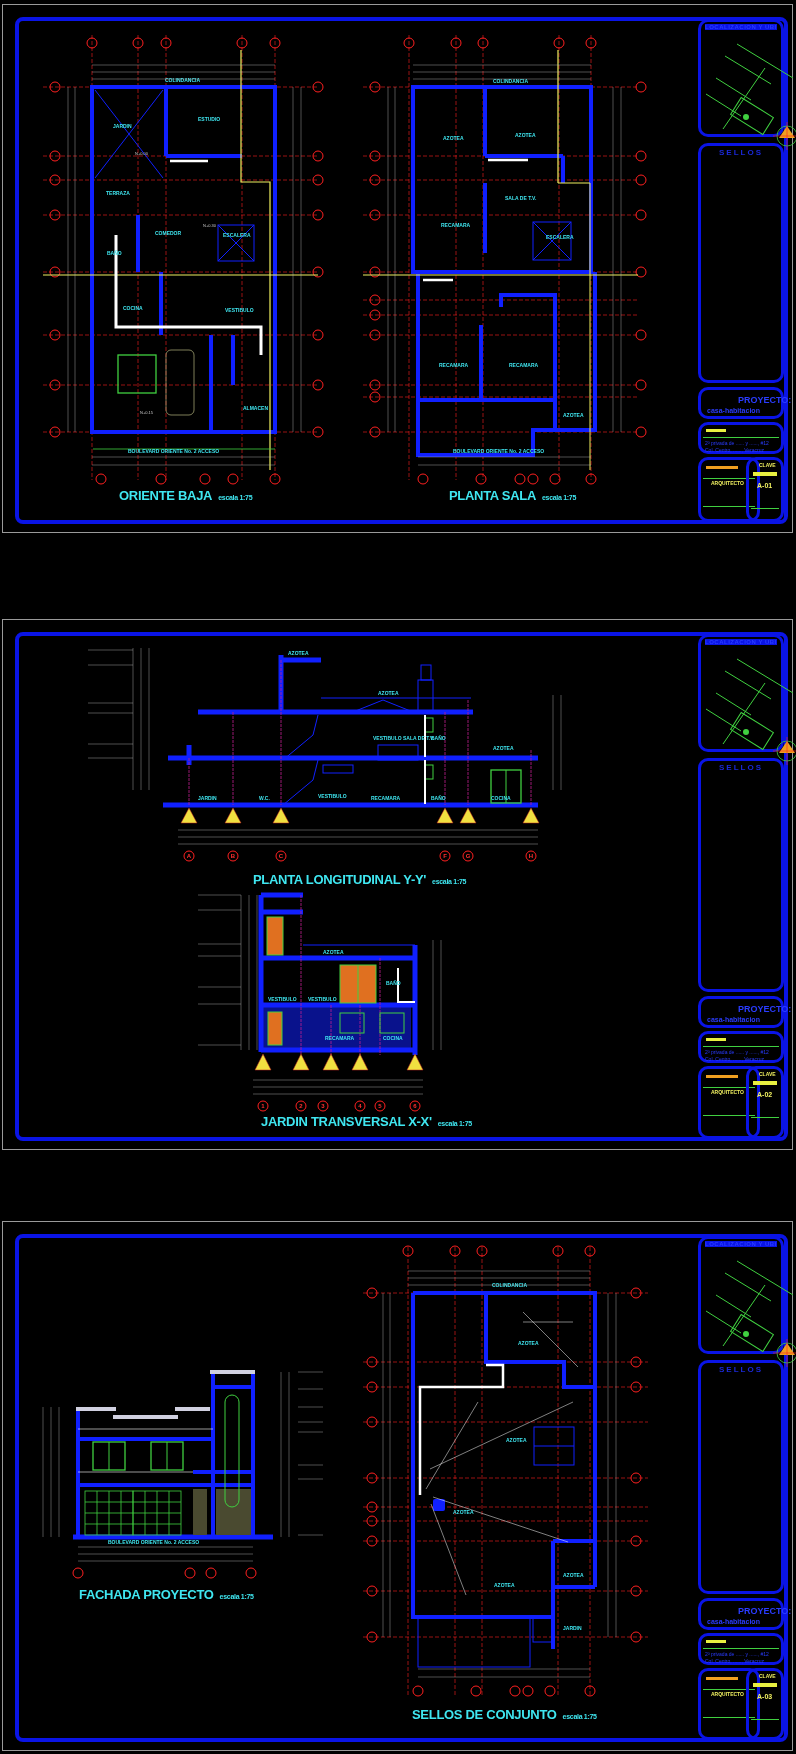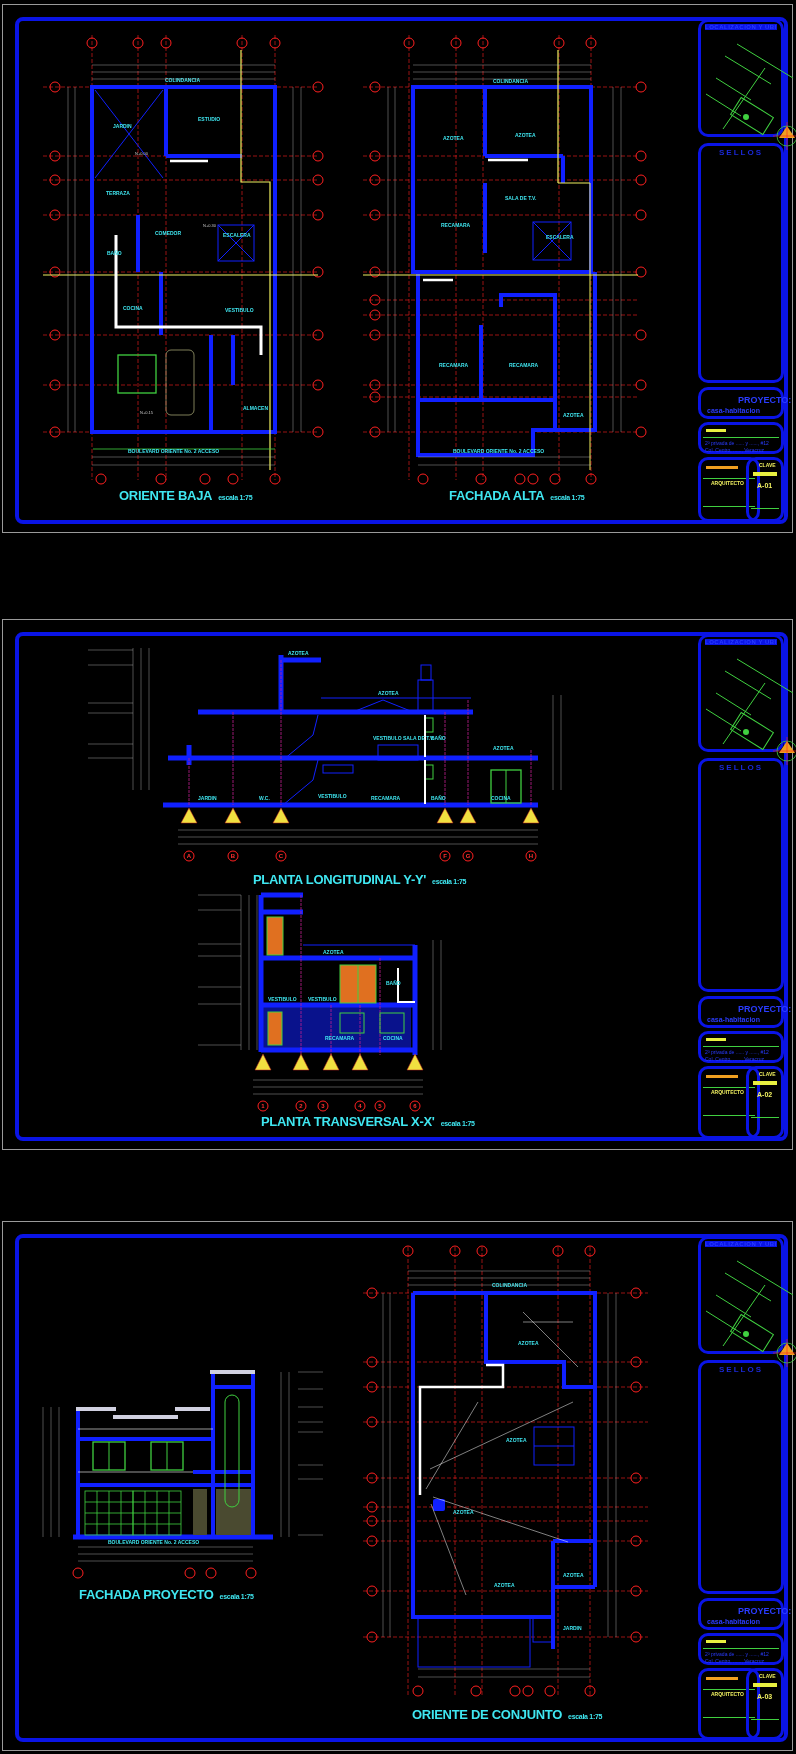--- a/index.html
+++ b/index.html
@@ -222,21 +222,21 @@
         <line x1="50" y1="54" x2="228" y2="54"></line>
       <line x1="25" y1="62" x2="25" y2="407"></line>
         <line x1="32" y1="62" x2="32" y2="407"></line>
       <line x1="250" y1="62" x2="250" y2="407"></line>
         <line x1="258" y1="62" x2="258" y2="407"></line>
       <line x1="55" y1="432" x2="228" y2="432"></line>
         <line x1="55" y1="440" x2="228" y2="440"></line>
     </g>
   </svg>
   <div class="caption" style="left:446px;top:483px;">
-    <span>FACHADA ALTA</span><span class="scale">escala 1:75</span>
+    <span>PLANTA SALA</span><span class="scale">escala 1:75</span>
   </div>
 
   <div class="tb" style="top:14px;bottom:10px;">
     <div class="tb-box" style="top:0;height:118px;">
       <div class="tb-title">LOCALIZACION Y UBICACION</div>
       <svg width="96" height="100" style="left:0;top:12px;">
         <g stroke="#40d040" stroke-width="1" fill="none">
           <line x1="36" y1="10" x2="92" y2="44"></line>
             <line x1="24" y1="22" x2="70" y2="50"></line>
           <line x1="15" y1="44" x2="50" y2="66"></line>
@@ -447,21 +447,21 @@
     <g class="rl">
       <text x="130" y="64">AZOTEA</text>
       <text x="75" y="111">VESTIBULO</text>
       <text x="115" y="111">VESTIBULO</text>
       <text x="193" y="95">BAÑO</text>
       <text x="132" y="150">RECAMARA</text>
       <text x="190" y="150">COCINA</text>
     </g>
   </svg>
   <div class="caption" style="left:258px;top:494px;">
-    <span>PLANTA TRANSVERSAL X-X'</span><span class="scale">escala 1:75</span>
+    <span>JARDIN TRANSVERSAL X-X'</span><span class="scale">escala 1:75</span>
   </div>
 
   <div class="tb" style="top:14px;bottom:10px;">
     <div class="tb-box" style="top:0;height:118px;">
       <div class="tb-title">LOCALIZACION Y UBICACION</div>
       <svg width="96" height="100" style="left:0;top:12px;">
         <g stroke="#40d040" stroke-width="1" fill="none">
           <line x1="36" y1="10" x2="92" y2="44"></line>
             <line x1="24" y1="22" x2="70" y2="50"></line>
           <line x1="15" y1="44" x2="50" y2="66"></line>
@@ -663,21 +663,21 @@
         <line x1="50" y1="48" x2="232" y2="48"></line>
       <line x1="25" y1="56" x2="25" y2="400"></line>
         <line x1="32" y1="56" x2="32" y2="400"></line>
       <line x1="250" y1="56" x2="250" y2="400"></line>
         <line x1="258" y1="56" x2="258" y2="400"></line>
       <line x1="60" y1="432" x2="232" y2="432"></line>
         <line x1="60" y1="440" x2="232" y2="440"></line>
     </g>
   </svg>
   <div class="caption" style="left:409px;top:485px;">
-    <span>ORIENTE DE CONJUNTO</span><span class="scale">escala 1:75</span>
+    <span>SELLOS DE CONJUNTO</span><span class="scale">escala 1:75</span>
   </div>
 
   <div class="tb" style="top:14px;bottom:10px;">
     <div class="tb-box" style="top:0;height:118px;">
       <div class="tb-title">LOCALIZACION Y UBICACION</div>
       <svg width="96" height="100" style="left:0;top:12px;">
         <g stroke="#40d040" stroke-width="1" fill="none">
           <line x1="36" y1="10" x2="92" y2="44"></line>
             <line x1="24" y1="22" x2="70" y2="50"></line>
           <line x1="15" y1="44" x2="50" y2="66"></line>

